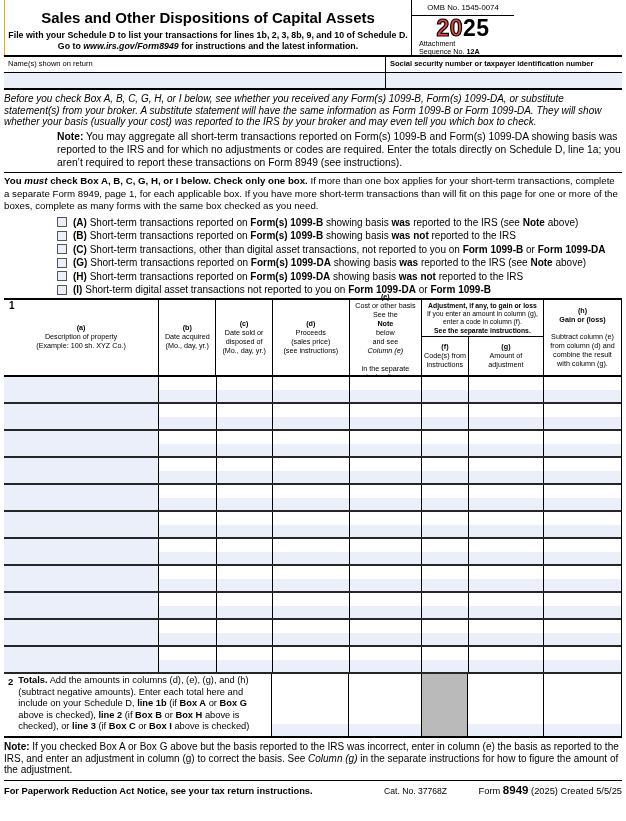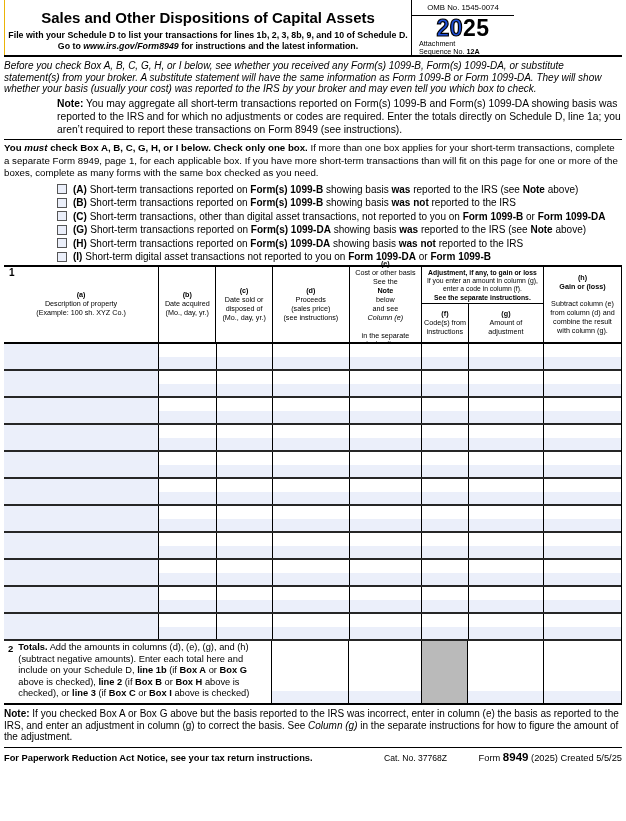--- a/index.html
+++ b/index.html
@@ -22,21 +22,21 @@
   .form-word { font-size:8.5px; vertical-align:6px; }
   .form-num  { font-size:29px; font-weight:bold; letter-spacing:-1px; }
   .agency { font-size:7.2px; line-height:8.6px; }
   .agency-wrap { position:absolute; bottom:3px; left:0; }
   .hdr-center { width:406px; border-left:1px solid #eab308; border-right:1px solid #000; text-align:center; padding-top:9px; }
   .form-title { font-size:15px; font-weight:bold; margin-bottom:4px; }
   .subtitle { font-size:8.8px; line-height:10.6px; }
   .hdr-right { width:102px; text-align:center; }
   .omb { font-size:7.8px; padding:3px 0 3px; border-bottom:1px solid #000; }
   .year { font-size:23px; font-weight:bold; line-height:24px; letter-spacing:0.5px; }
-  .year-outline { color:#1d4ed8; -webkit-text-stroke:1.2px #000; }
+  .year-outline { color:#ef4444; -webkit-text-stroke:1.2px #000; }
   .attach { font-size:7.2px; line-height:8.4px; text-align:left; padding-left:7px; }
 
   
   .name-row { display:flex; border-bottom:2px solid #000; }
   .name-cell { width:381px; }
   .ssn-cell  { width:236px; border-left:1px solid #000; }
   .field-label { height:13px; font-size:7.5px; padding:2px 0 0 4px; border-bottom:1px solid #000; }
   .field-label.bold { font-weight:bold; }
   .field-input { height:15px; background:var(--blue); }
 
@@ -106,20 +106,30 @@
     <div class="hdr-right">
       <div class="omb">OMB No. 1545-0074</div>
       <div class="year">
         <span class="year-outline">20</span><span>25</span>
       </div>
       <div class="attach">Attachment</div>
       <div class="attach"><span>Sequence No. </span><span class="rt-b">12A</span></div>
     </div>
   </div>
 
+  <div class="name-row">
+    <div class="name-cell">
+      <div class="field-label">Name(s) shown on return</div>
+      <div class="field-input"></div>
+    </div>
+    <div class="ssn-cell">
+      <div class="field-label bold">Social security number or taxpayer identification number</div>
+      <div class="field-input"></div>
+    </div>
+  </div>
 
   <div class="intro"><span class="rt-i">Before you check Box A, B, C, G, H, or I below, see whether you received any Form(s) 1099-B, Form(s) 1099-DA, or substitute statement(s) from your broker. A substitute statement will have the same information as Form 1099-B or Form 1099-DA. They will show whether your basis (usually your cost) was reported to the IRS by your broker and may even tell you which box to check.</span></div>
 
   <div class="note1"><span class="rt-b">Note:</span><span> You may aggregate all short-term transactions reported on Form(s) 1099-B and Form(s) 1099-DA showing basis was reported to the IRS and for which no adjustments or codes are required. Enter the totals directly on Schedule D, line 1a; you aren’t required to report these transactions on Form 8949 (see instructions).</span></div>
   <div class="rule"></div>
   <div class="must"><span class="rt-b">You </span><span class="rt-bi">must</span><span class="rt-b"> check Box A, B, C, G, H, or I below. Check only one box.</span><span> If more than one box applies for your short-term transactions, complete a separate Form 8949, page 1, for each applicable box. If you have more short-term transactions than will fit on this page for one or more of the boxes, complete as many forms with the same box checked as you need.</span></div>
 
   <div class="cbx-list">
     <div class="cbx-row">
       <span class="cbx"></span>

